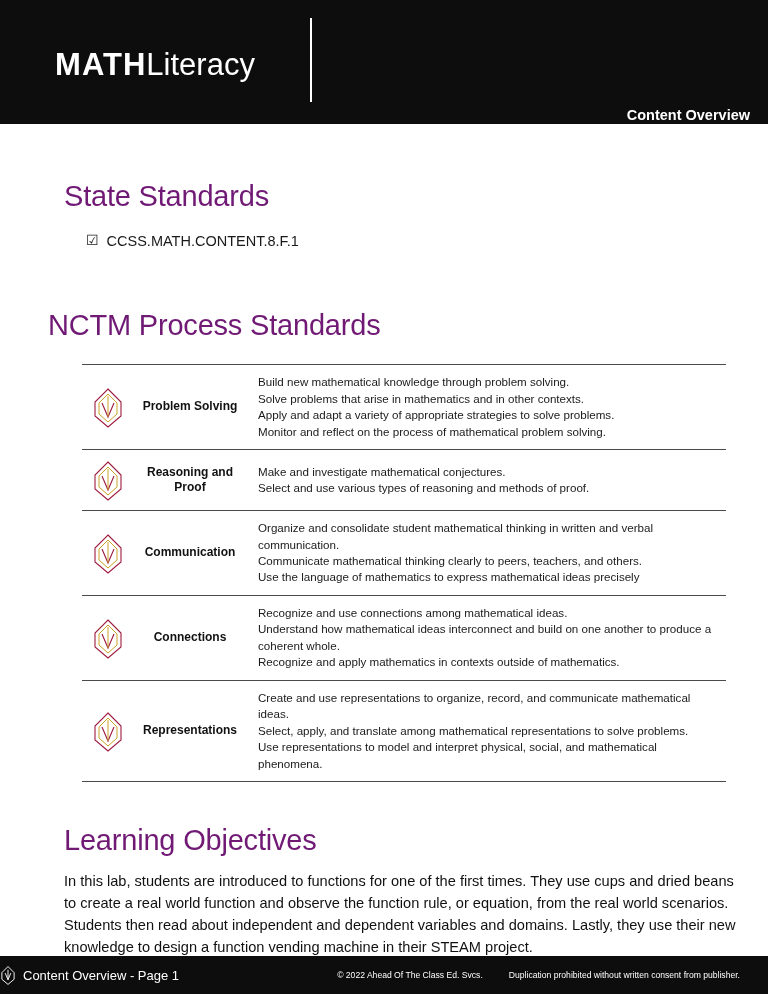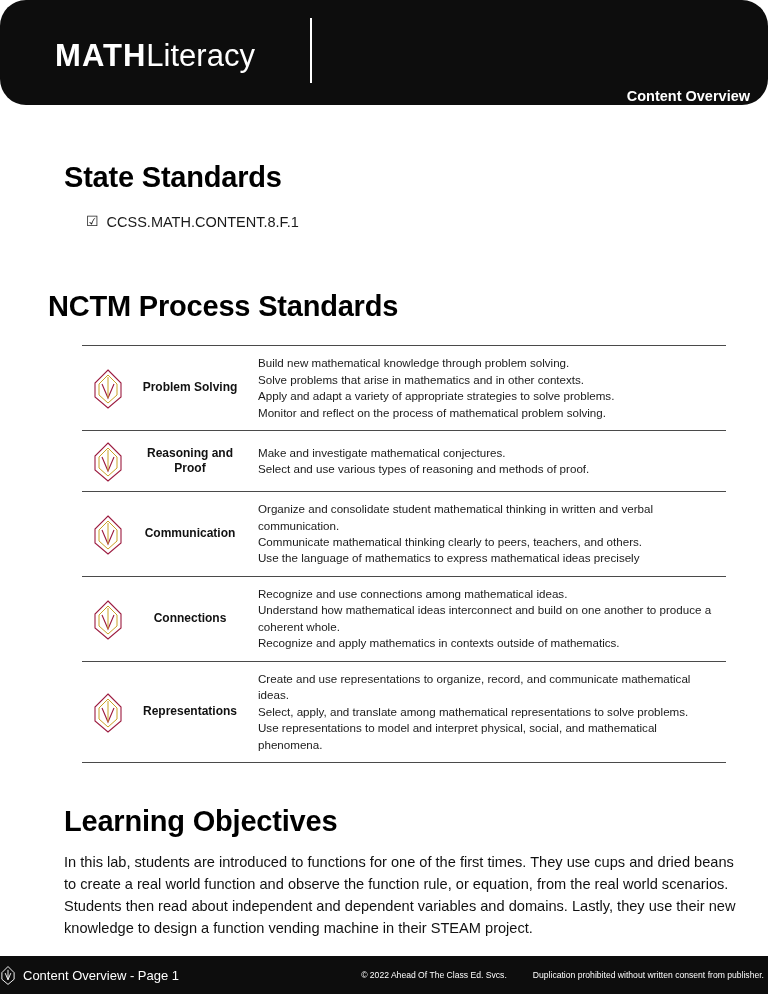--- a/index.html
+++ b/index.html
@@ -14,25 +14,24 @@
     width: 768px;
     height: 994px;
     background: #ffffff;
     overflow: hidden;
   }
 
   
   .header {
     position: relative;
     width: 768px;
-    height: 105px;
+    height: 124px;
     background: #0d0d0d;
     display: flex;
     align-items: stretch;
-    border-radius: 26px;
   }
   .logo-block {
     width: 310px;
     display: flex;
     flex-direction: column;
     align-items: center;
     justify-content: center;
     padding-top: 6px;
   }
   .logo-top {
@@ -94,22 +93,22 @@
     bottom: 1px;
     color: #ffffff;
     font-size: 14.5px;
     font-weight: bold;
   }
 
   
   .body-wrap { position: relative; padding: 0 20px; }
 
   h2.section {
-    color: #000000;
-    font-weight: bold;
+    color: #701a75;
+    font-weight: normal;
     font-size: 29px;
     letter-spacing: -0.2px;
   }
   #state-standards-heading { margin: 56px 0 0 44px; }
   #nctm-heading { margin: 58px 0 0 28px; }
   #objectives-heading { margin: 42px 0 0 44px; }
 
   .standards-list {
     margin: 18px 0 0 66px;
     list-style: none;
@@ -184,21 +183,21 @@
     align-items: center;
     gap: 7px;
     color: #ffffff;
     font-size: 13px;
   }
   .footer-right {
     margin-left: auto;
     display: flex;
     align-items: flex-start;
     gap: 26px;
-    padding-right: 4px;
+    padding-right: 28px;
     color: #ffffff;
     font-size: 8.6px;
   }
   .footer-tulip { width: 16px; height: 22px; }
 </style>
 </head>
 <body>
 
 <div class="page">
 

